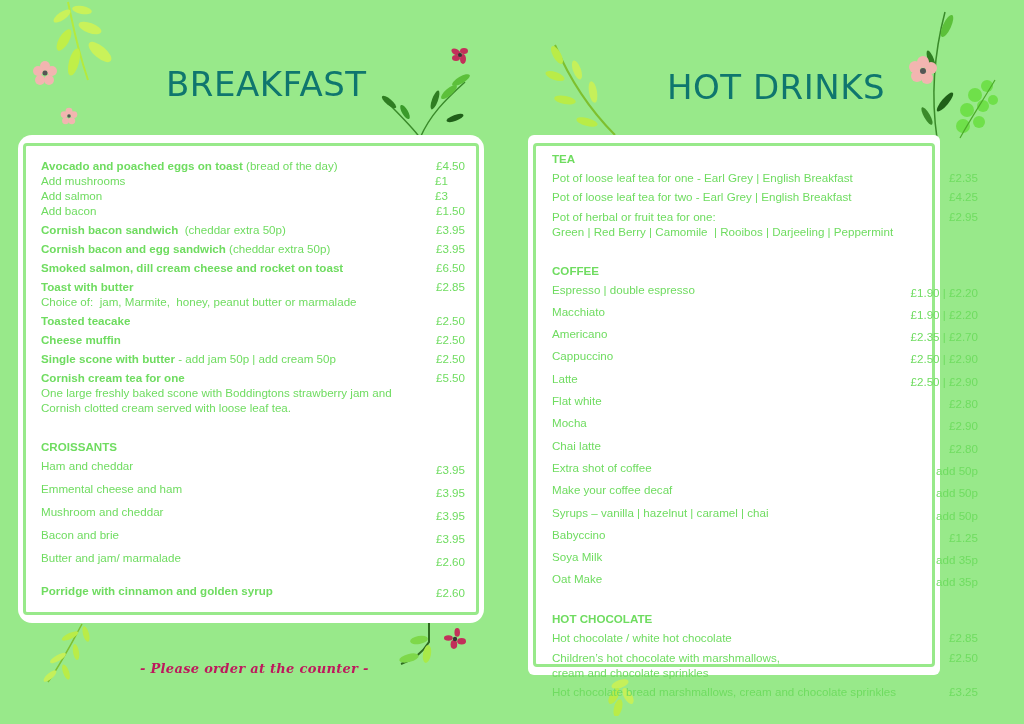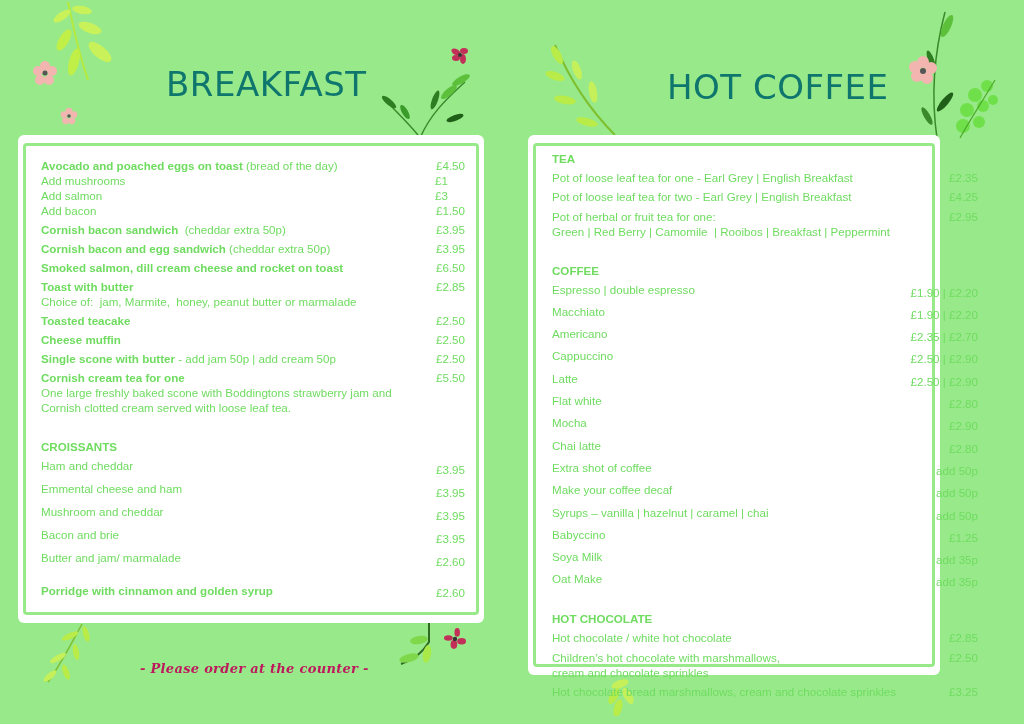--- a/index.html
+++ b/index.html
@@ -14,21 +14,21 @@
   }
   .title.left { left: 166px; top: 64px; }
   .title.right { left: 667px; top: 67px; }
 
   .panel {
     position: absolute; background: #fff; border-radius: 6px;
   }
   .panel .frame {
     position: absolute; border: 3px solid #98e98a; border-radius: 4px;
   }
-  #panel-left { left: 18px; top: 135px; width: 466px; height: 488px; }
+  #panel-left { left: 18px; top: 135px; width: 466px; height: 488px; border-radius: 14px; }
   #panel-left .frame { left: 5px; top: 8px; right: 5px; bottom: 8px; }
   #panel-right { left: 528px; top: 135px; width: 412px; height: 540px; }
   #panel-right .frame { left: 5px; top: 8px; right: 5px; bottom: 8px; }
 
   .content { position: absolute; color: #6fdc60; font-size: 11.6px; line-height: 15px; }
   #panel-left .content { left: 23px; top: 23px; width: 424px; }
   #panel-right .content { left: 24px; top: 16px; width: 426px; }
 
   .row { display: flex; justify-content: space-between; align-items: flex-start; }
   .row .price { white-space: nowrap; text-align: right; }
@@ -160,21 +160,21 @@
   <circle cx="10" cy="9" r="2" fill="#333"></circle>
 </svg>
 <svg class="deco" style="left:600px;top:676px" width="40" height="40" viewBox="0 0 40 40">
   <ellipse cx="20" cy="8" rx="9" ry="4" fill="#c5f05a" transform="rotate(-20 20 8)"></ellipse>
   <ellipse cx="14" cy="20" rx="9" ry="4" fill="#b9ec48" transform="rotate(-60 14 20)"></ellipse>
   <ellipse cx="28" cy="20" rx="9" ry="4" fill="#c5f05a" transform="rotate(60 28 20)"></ellipse>
   <ellipse cx="18" cy="32" rx="9" ry="4" fill="#b9ec48" transform="rotate(-75 18 32)"></ellipse>
 </svg>
 
 <div class="title left">BREAKFAST</div>
-<div class="title right">HOT COFFEE</div>
+<div class="title right">HOT DRINKS</div>
 
 <div class="panel" id="panel-left">
   <div class="frame"></div>
   <div class="content">
     <div class="row">
       <span class="desc"><span class="b">Avocado and poached eggs on toast</span><span> (bread of the day)</span></span>
       <span class="price">£4.50</span>
     </div>
     <div class="row">
       <span class="desc">Add mushrooms</span>
@@ -266,21 +266,21 @@
       <span class="desc">Pot of loose leaf tea for one - Earl Grey | English Breakfast</span>
       <span class="price">£2.35</span>
     </div>
     <div class="row">
       <span class="desc">Pot of loose leaf tea for two - Earl Grey | English Breakfast</span>
       <span class="price">£4.25</span>
     </div>
     <div class="row">
       <span class="desc">
           <span class="sub">Pot of herbal or fruit tea for one:</span>
-          <span class="sub" style="white-space:pre">Green | Red Berry | Camomile  | Rooibos | Breakfast | Peppermint</span>
+          <span class="sub" style="white-space:pre">Green | Red Berry | Camomile  | Rooibos | Darjeeling | Peppermint</span>
         </span>
       <span class="price">£2.95</span>
     </div>
 
     <div class="sec" style="margin-top:24px">COFFEE</div>
     <div class="row">
         <span class="desc">Espresso | double espresso</span>
         <span class="price" style="padding-top:3px">£1.90 | £2.20</span>
       </div>
     <div class="row">

